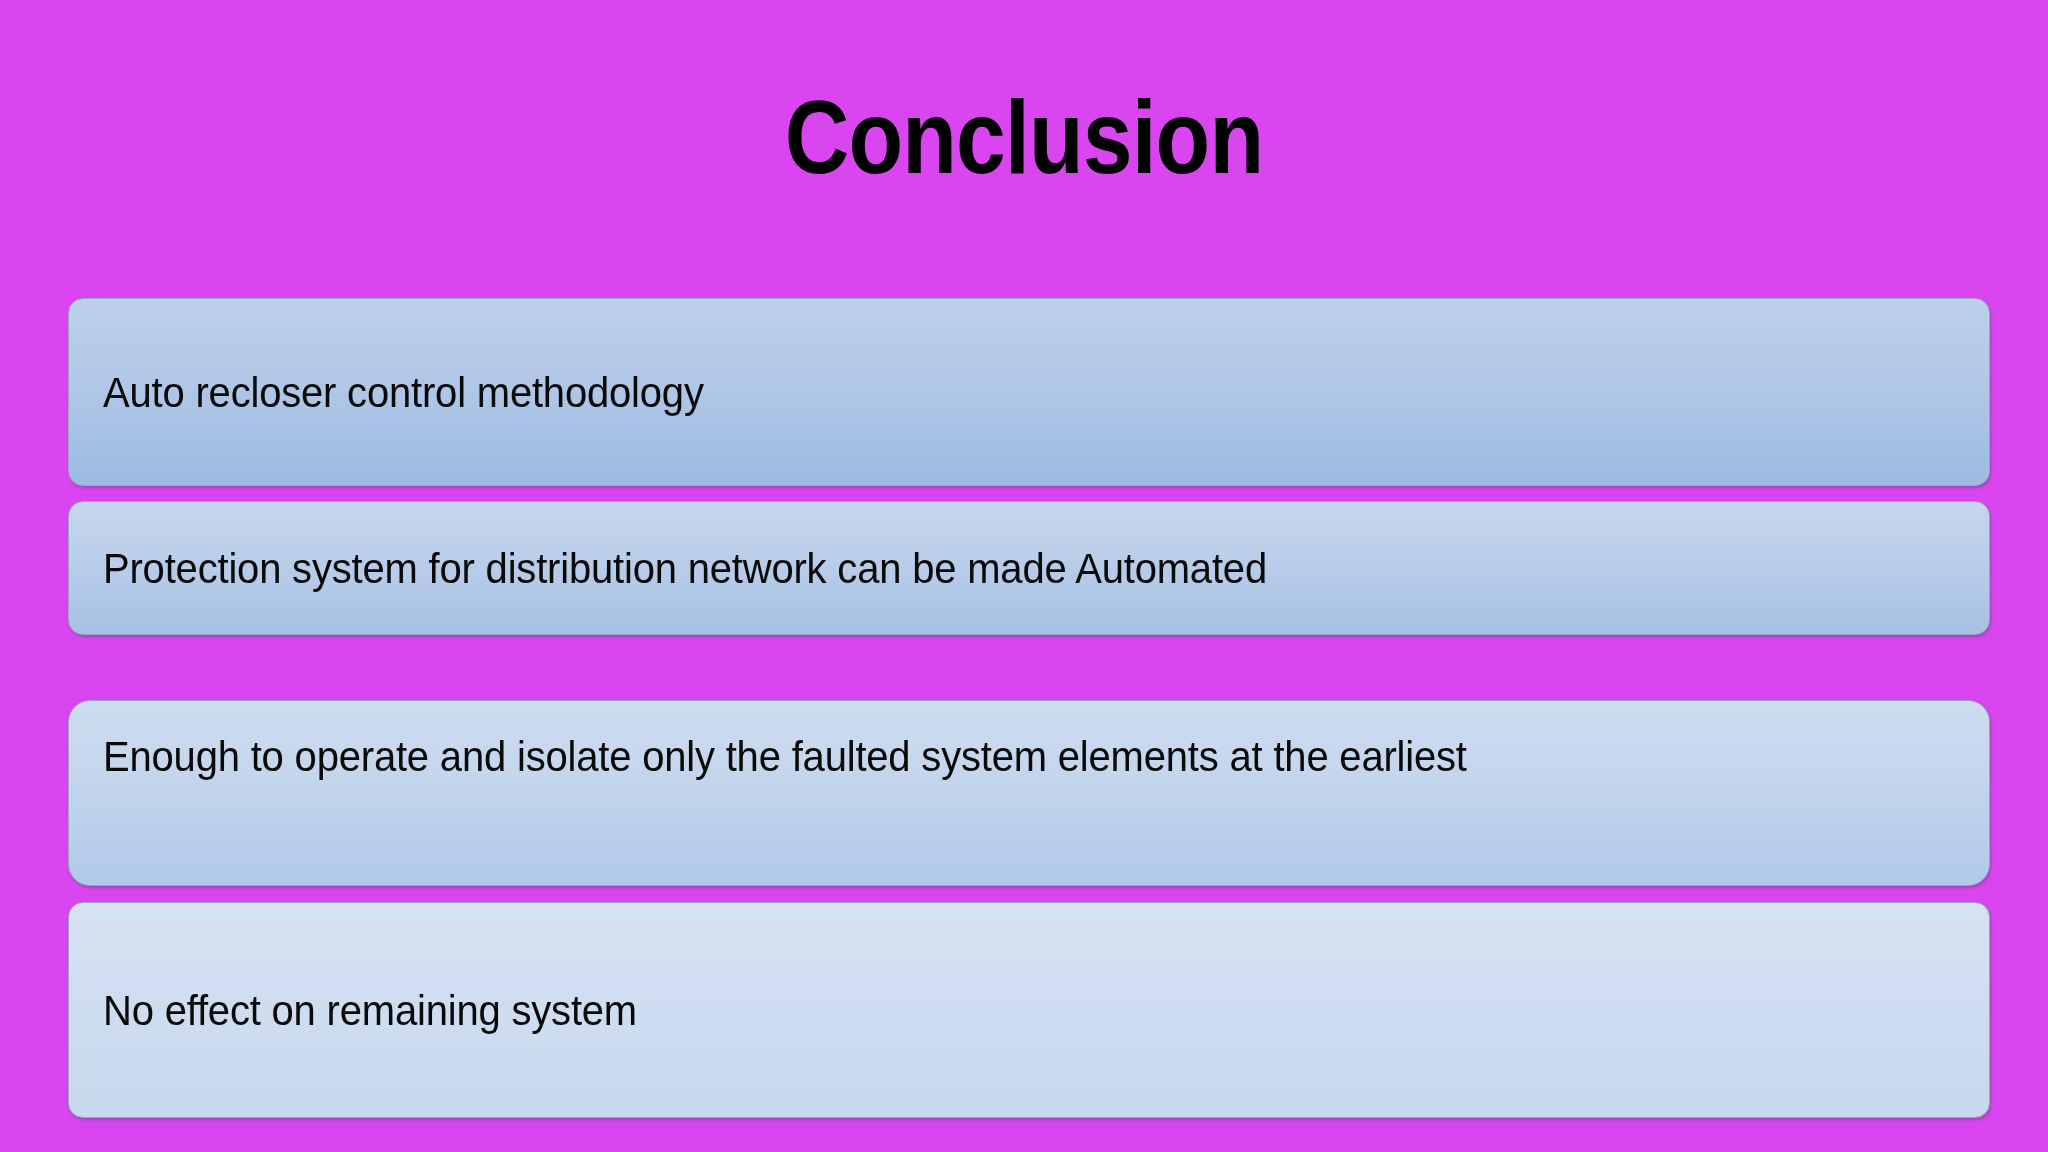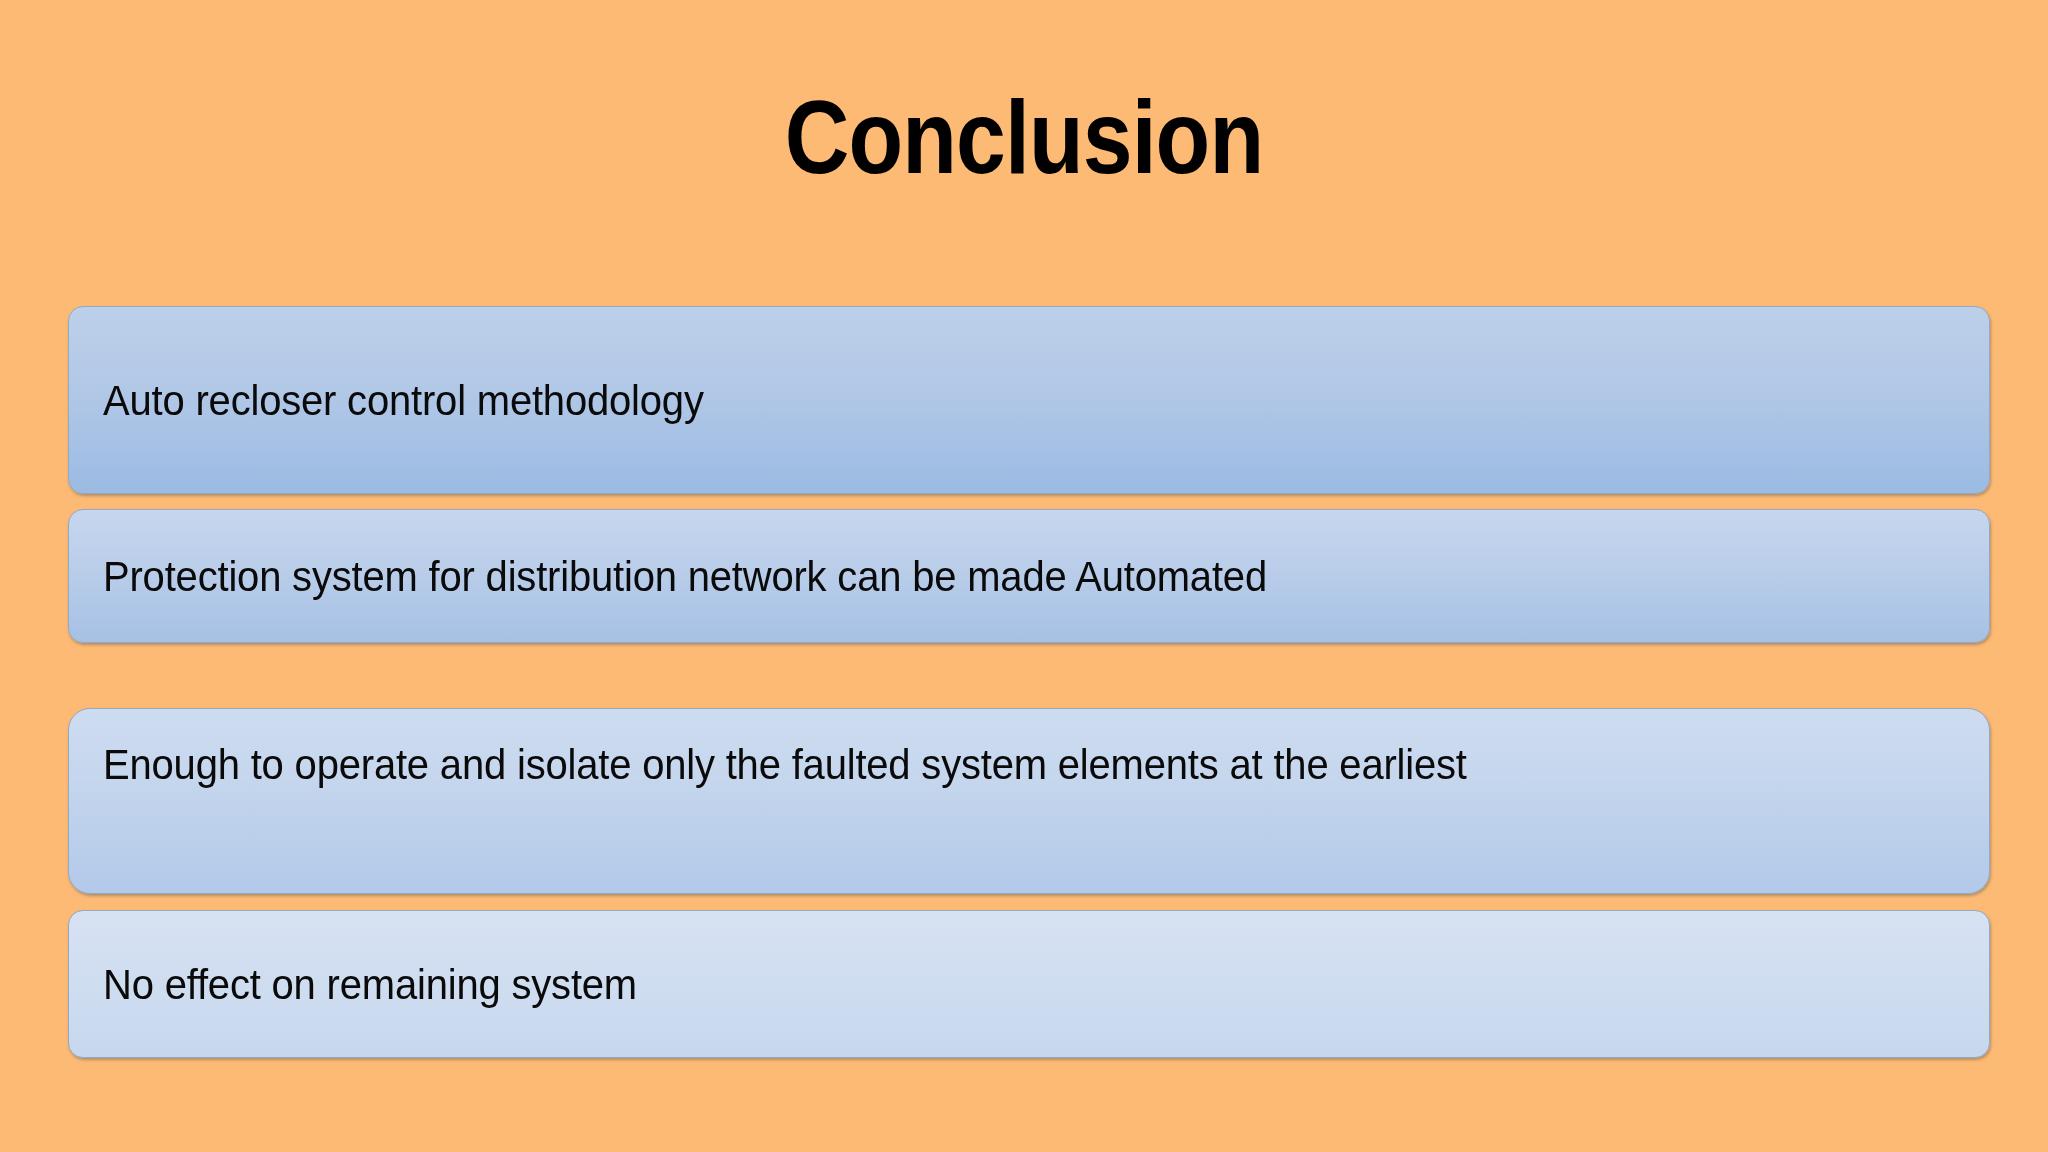--- a/index.html
+++ b/index.html
@@ -12,21 +12,21 @@
     width: 2048px;
     height: 1152px;
     font-family: "Liberation Sans", "DejaVu Sans", sans-serif;
     overflow: hidden;
     position: relative;
   }
 
   .slide {
     position: absolute;
     inset: 0;
-    background: #fdba74;
+    background: #d946ef;
   }
 
   
   .slide-title {
     position: absolute;
     left: 0;
     right: 0;
     top: 72px;
     height: 130px;
     line-height: 130px;
@@ -53,21 +53,20 @@
     position: relative;
     box-sizing: border-box;
     width: 1922px;
     border-radius: 15px;
     border: 1px solid #93a9c4;
     box-shadow: 1px 2px 3px rgba(60, 70, 85, 0.38);
     display: flex;
     align-items: center;
     padding: 0 34px;
     overflow: hidden;
-    margin-top: 8px;
   }
 
   .list-box-text {
     font-family: "Liberation Sans", "DejaVu Sans", sans-serif;
     font-weight: normal;
     font-size: 43px;
     line-height: 1.18;
     color: #0a0a0a;
     letter-spacing: -0.2px;
     transform: scaleX(0.93);
@@ -90,21 +89,21 @@
   }
   #list-box-3 {
     position: absolute;
     top: 402px;
     height: 186px;
     background: linear-gradient(to bottom, #cedcf0 0%, #c5d6ed 38%, #b2c9e9 100%);
   }
   #list-box-4 {
     position: absolute;
     top: 604px;
-    height: 148px;
+    height: 216px;
     background: linear-gradient(to bottom, #d7e2f3 0%, #d1def1 38%, #c6d8ee 100%);
   }
 
   
   #list-box-3 {
     align-items: flex-start;
     border-radius: 22px;
   }
   #list-box-3 .list-box-text {
     margin-top: 30px;

